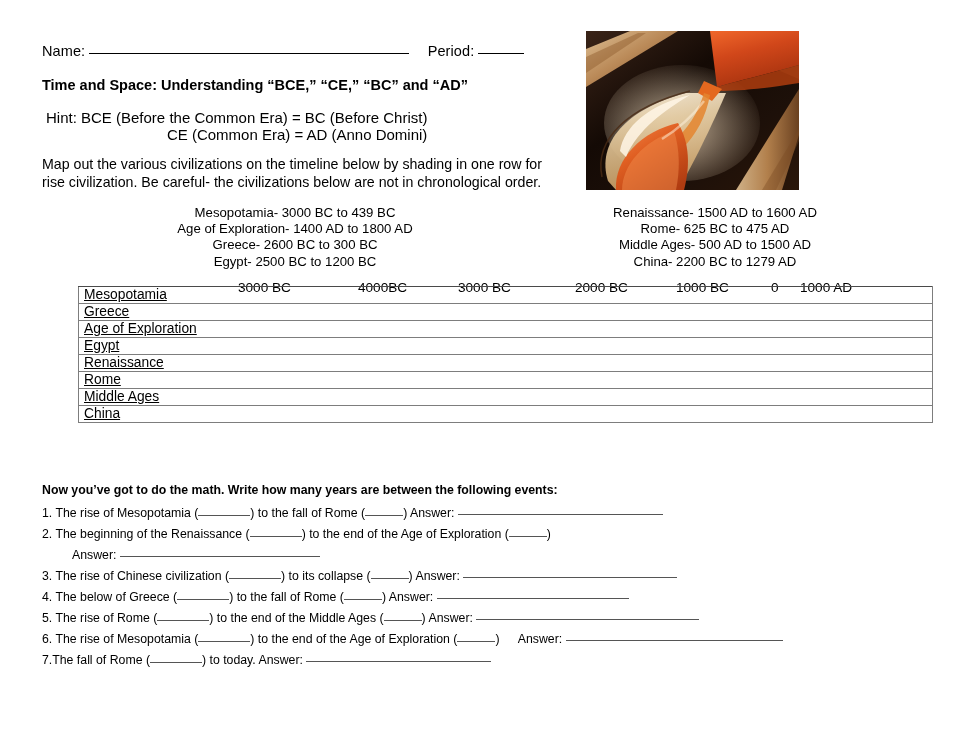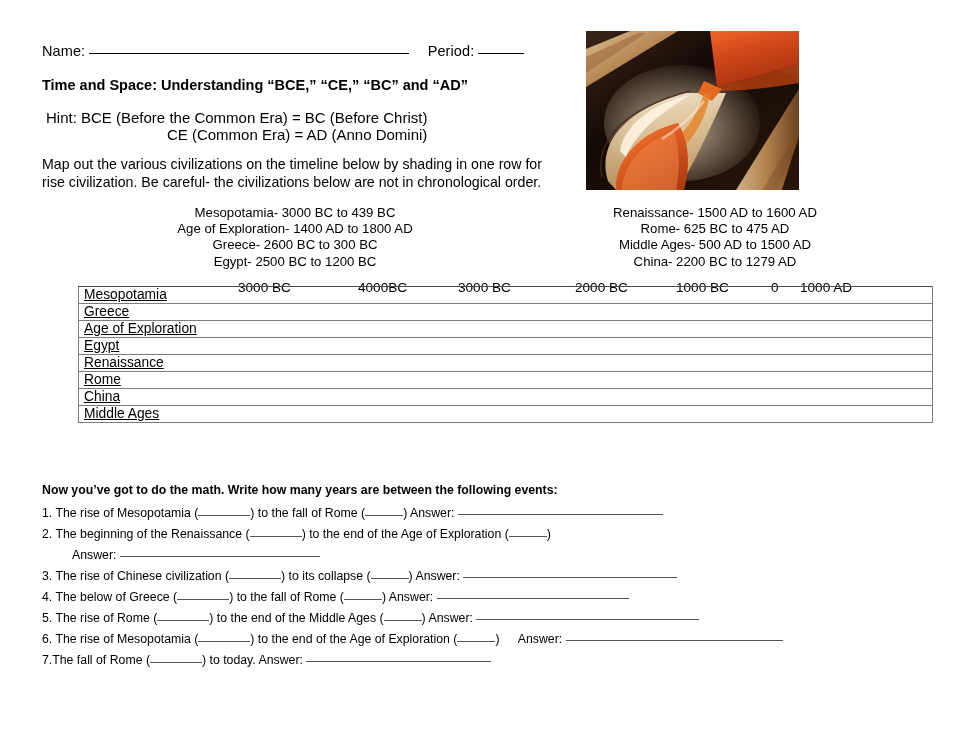--- a/index.html
+++ b/index.html
@@ -288,24 +288,24 @@
     <tr>
       <td>Egypt</td>
     </tr>
     <tr>
       <td>Renaissance</td>
     </tr>
     <tr>
       <td>Rome</td>
     </tr>
     <tr>
+      <td>Middle Ages</td>
+    </tr>
+    <tr>
       <td>China</td>
-    </tr>
-    <tr>
-      <td>Middle Ages</td>
     </tr>
   </tbody>
 </table>
 
 <div class="math-intro">Now you’ve got to do the math. Write how many years are between the following events:</div>
 
 <div class="q" style="top:506px">
   <span>1.</span>
   <span>The rise of Mesopotamia (</span><span class="blank b-long"></span><span>) to the fall of Rome (</span><span class="blank b-short"></span><span>)</span>
   <span>Answer:</span>

